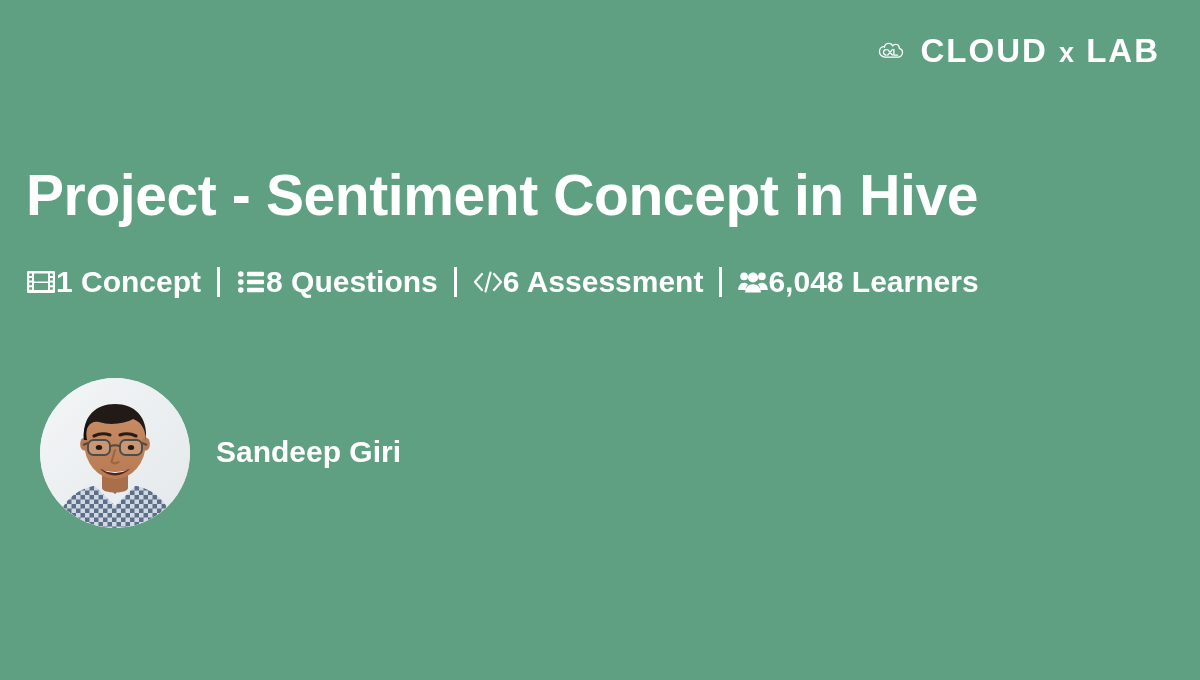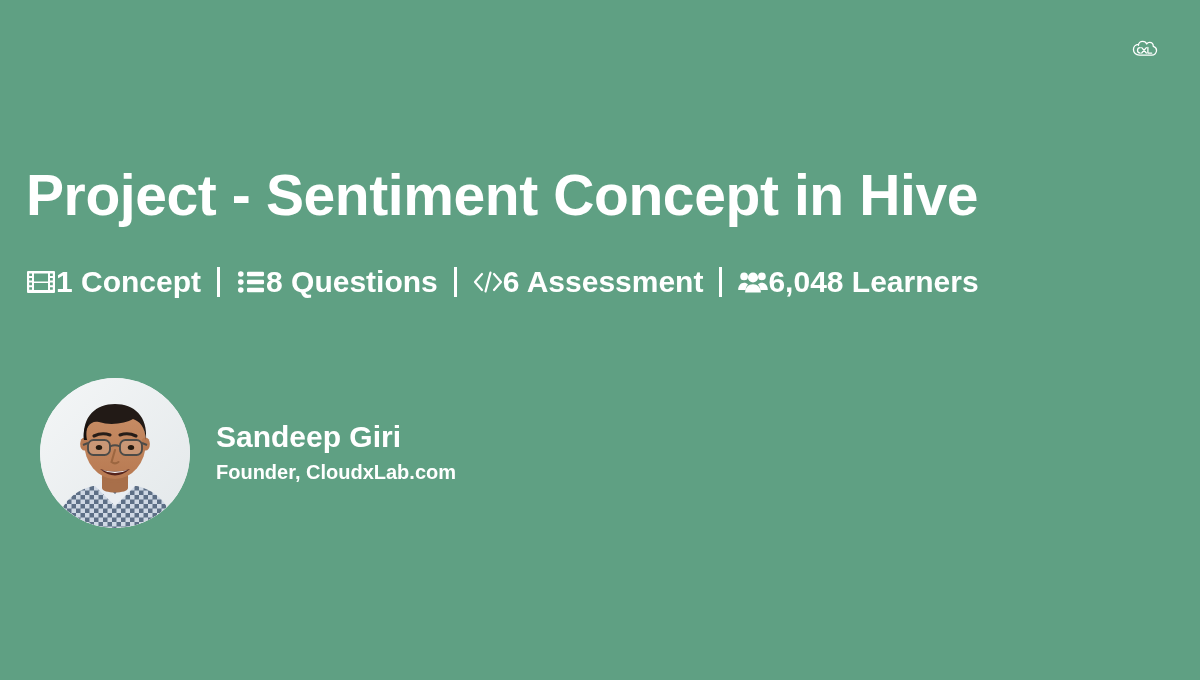--- a/index.html
+++ b/index.html
@@ -144,20 +144,21 @@
                C69 35.5 63.5 41 56.5 41 L24 41 C15.5 41 9 34.5 9 26.5
                C9 19.5 14.5 13.5 21.5 13"></path>
 
       <path d="M26.5 21.5 C22.5 21.5 19.5 24.5 19.5 28.5 C19.5 32.5 22.5 35.5 26.5 35.5"></path>
 
       <path d="M30.5 21.5 L42.5 35.5 M42.5 21.5 L30.5 35.5"></path>
 
       <path d="M46.5 21 L46.5 35.5 L56.5 35.5"></path>
     </svg>
   </span>
+  <span class="brand-text"><span>CLOUD</span><span>&nbsp;</span><span class="x">x</span><span>&nbsp;</span><span>LAB</span></span>
 </div>
 
 <h1 class="title">Project - Sentiment Concept in Hive</h1>
 
 <div class="meta">
 
   <div class="meta-item">
     <span class="meta-icon">
       <svg width="28" height="26" viewBox="0 0 28 26" fill="#ffffff">
         <path d="M1 2 h26 a1 1 0 0 1 1 1 v20 a1 1 0 0 1 -1 1 h-26 a1 1 0 0 1 -1 -1 v-20 a1 1 0 0 1 1 -1 z
@@ -280,16 +281,15 @@
           <path d="M62 92 q13 6 26 0 q-13 3.5 -26 0 z" fill="#ffffff"></path>
 
           <path d="M60 99 q15 8 30 0 q-15 12 -30 0 z" fill="#a86f4a" opacity="0.35"></path>
         </g>
       </svg>
     </span>
   </div>
 
   <div class="instructor-text">
     <div class="instructor-name">Sandeep Giri</div>
-    <div class="instructor-role">Founder, CloudxLab.com</div>
   </div>
 
 </div>
 
 </body></html>

